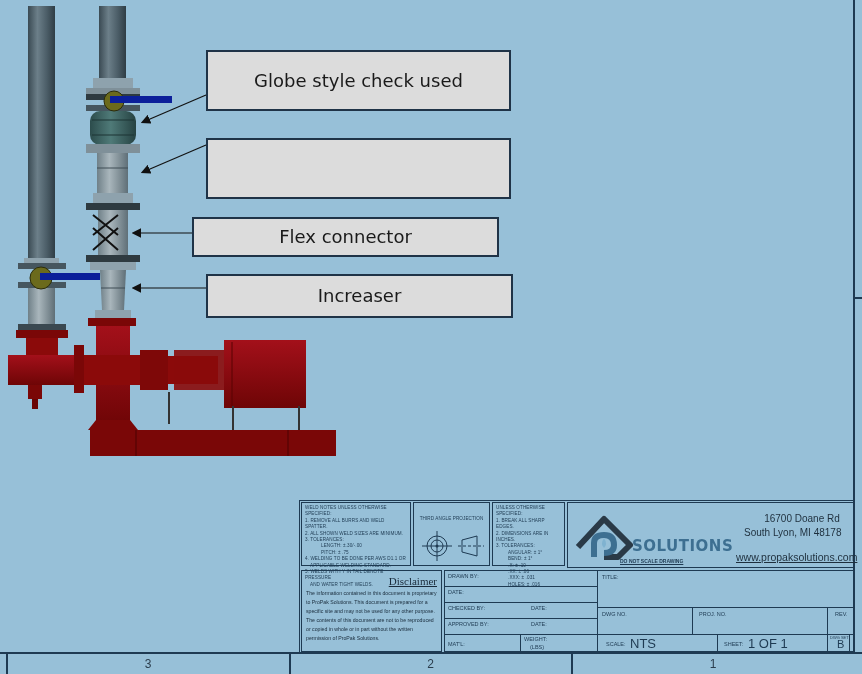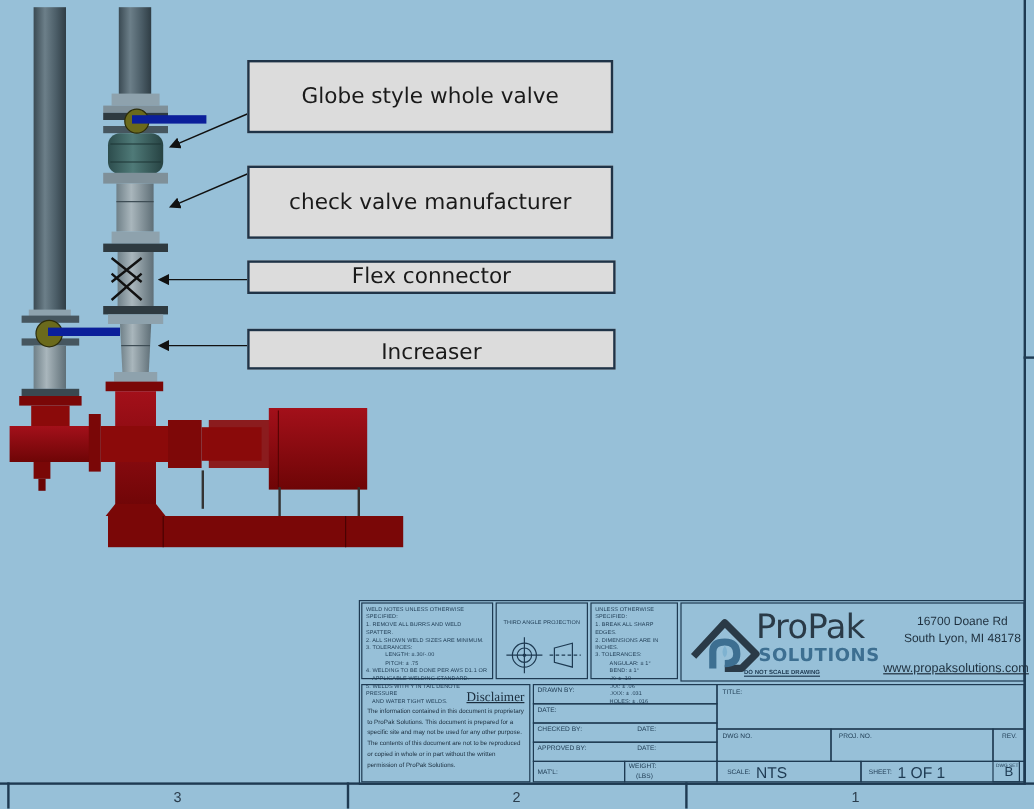--- a/index.html
+++ b/index.html
@@ -126,29 +126,28 @@
 
   <g>
     <line x1="206" y1="95" x2="143" y2="122" stroke="#111" stroke-width="1.2" marker-end="url(#arrow)"></line>
     <line x1="206" y1="145" x2="143" y2="172" stroke="#111" stroke-width="1.2" marker-end="url(#arrow)"></line>
     <line x1="206" y1="233" x2="134" y2="233" stroke="#111" stroke-width="1.2" marker-end="url(#arrow)"></line>
     <line x1="206" y1="288" x2="134" y2="288" stroke="#111" stroke-width="1.2" marker-end="url(#arrow)"></line>
   </g>
 </svg>
 
 <div class="callout" style="left:206px;top:50px;width:305px;height:61px;">
-  <span>Globe style whole valve</span>
+  <span>Globe style check used</span>
 </div>
 <div class="callout" style="left:206px;top:138px;width:305px;height:61px;flex-direction:column;">
-  <span>check valve manufacturer</span>
-</div>
-<div class="callout" style="left:206px;top:217px;width:307px;height:28px;">
+</div>
+<div class="callout" style="left:192px;top:217px;width:307px;height:40px;">
   <span>Flex connector</span>
 </div>
-<div class="callout" style="left:206px;top:274px;width:307px;height:34px;align-items:flex-end;">
+<div class="callout" style="left:206px;top:274px;width:307px;height:44px;">
   <span>Increaser</span>
 </div>
 
 <div class="frame-line" style="left:853px;top:0;width:1.5px;height:654px;"></div>
 <div class="frame-line" style="left:853px;top:297px;width:9px;height:1.5px;"></div>
 <div class="frame-line" style="left:0;top:652px;width:862px;height:1.5px;"></div>
 <div class="frame-line" style="left:6px;top:652px;width:1.5px;height:22px;"></div>
 <div class="frame-line" style="left:289px;top:652px;width:1.5px;height:22px;"></div>
 <div class="frame-line" style="left:571px;top:652px;width:1.5px;height:22px;"></div>
 <div class="zone" style="left:7px;width:282px;">3</div>
@@ -195,25 +194,24 @@
   <div class="tiny" style="padding-left:12px">.XXX: ± .031</div>
   <div class="tiny" style="padding-left:12px">HOLES: ± .016</div>
 </div>
 
 <div class="tb" style="left:567px;top:502px;width:287px;height:66px;">
   <svg width="70" height="60" style="position:absolute;left:4px;top:4px;">
     <path d="M6,40 L32,12 L58,38 L46,50 L32,50" fill="none" stroke="#2a3a47" stroke-width="6" stroke-linejoin="round"></path>
     <path d="M22,50 L22,36 Q22,28 32,28 Q42,28 42,38 Q42,46 32,46" fill="none" stroke="#3d6f91" stroke-width="6"></path>
     <path d="M32,31 Q28,37 32,41 Q36,37 32,31 z" fill="#7fb2d0"></path>
   </svg>
-  <div class="abs" style="left:62px;top:3px;font-size:28px;color:#2a3a47;letter-spacing:-0.5px;font-family:'DejaVu Sans',sans-serif;">ProPak</div>
   <div class="abs" style="left:64px;top:34px;font-size:15px;font-weight:bold;color:#3d6f91;letter-spacing:0.5px;font-family:'DejaVu Sans',sans-serif;">SOLUTIONS</div>
   <div class="abs" style="left:52px;top:55px;font-size:5px;font-weight:bold;text-decoration:underline;color:#1e3a52;">DO NOT SCALE DRAWING</div>
   <div class="abs" style="left:180px;top:10px;width:108px;text-align:center;font-size:10px;color:#1e2f3d;">16700 Doane Rd</div>
-  <div class="abs" style="left:176px;top:24px;width:116px;text-align:center;font-size:10px;color:#1e2f3d;">South Lyon, MI 48178</div>
+  <div class="abs" style="left:176px;top:24px;width:116px;text-align:left;font-size:10px;color:#1e2f3d;">South Lyon, MI 48178</div>
   <div class="abs" style="left:168px;top:48px;font-size:10.5px;text-decoration:underline;color:#1e2f3d;">www.propaksolutions.com</div>
 </div>
 
 <div class="tb" style="left:301px;top:570px;width:141px;height:82px;padding:4px 4px;">
   <div style="text-align:right;font-family:'Liberation Serif',serif;font-size:11px;text-decoration:underline;color:#1a2c3c;margin-bottom:2px;">Disclaimer</div>
   <div style="font-size:5.2px;line-height:9px;color:#1a2c3c;">The information contained in this document is proprietary to ProPak Solutions.  This document is prepared for a specific site and may not be used for any other purpose.  The contents of this document are not to be reproduced or copied in whole or in part without the written permission of ProPak Solutions.</div>
 </div>
 
 <div class="tb" style="left:444px;top:570px;width:154px;height:17px;">
   <span class="lbl" style="left:3px;top:2px;">DRAWN BY:</span>

